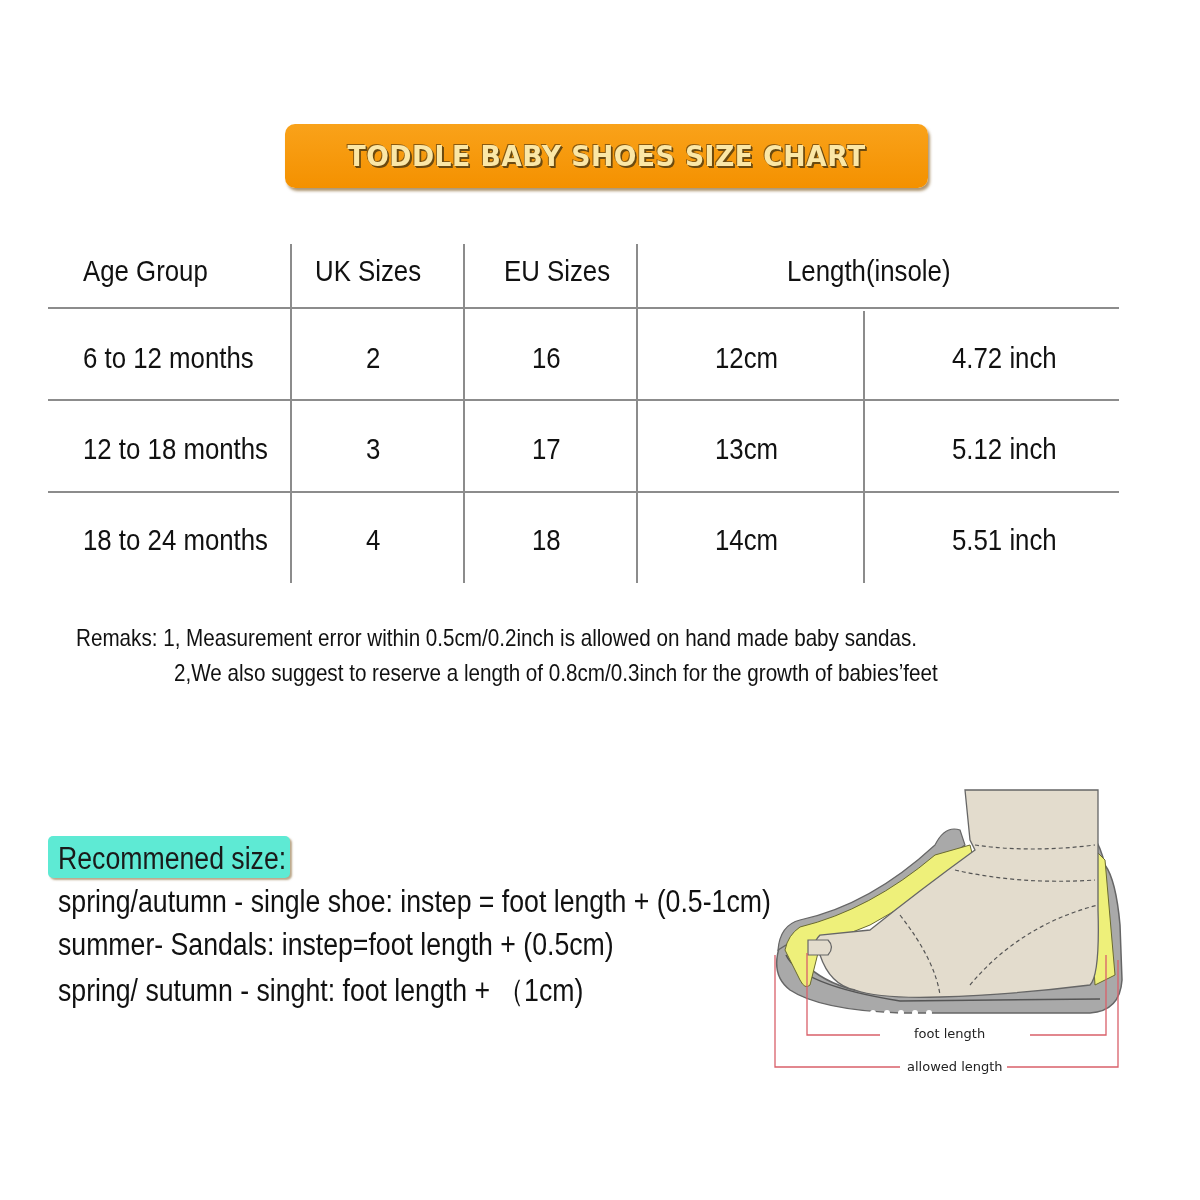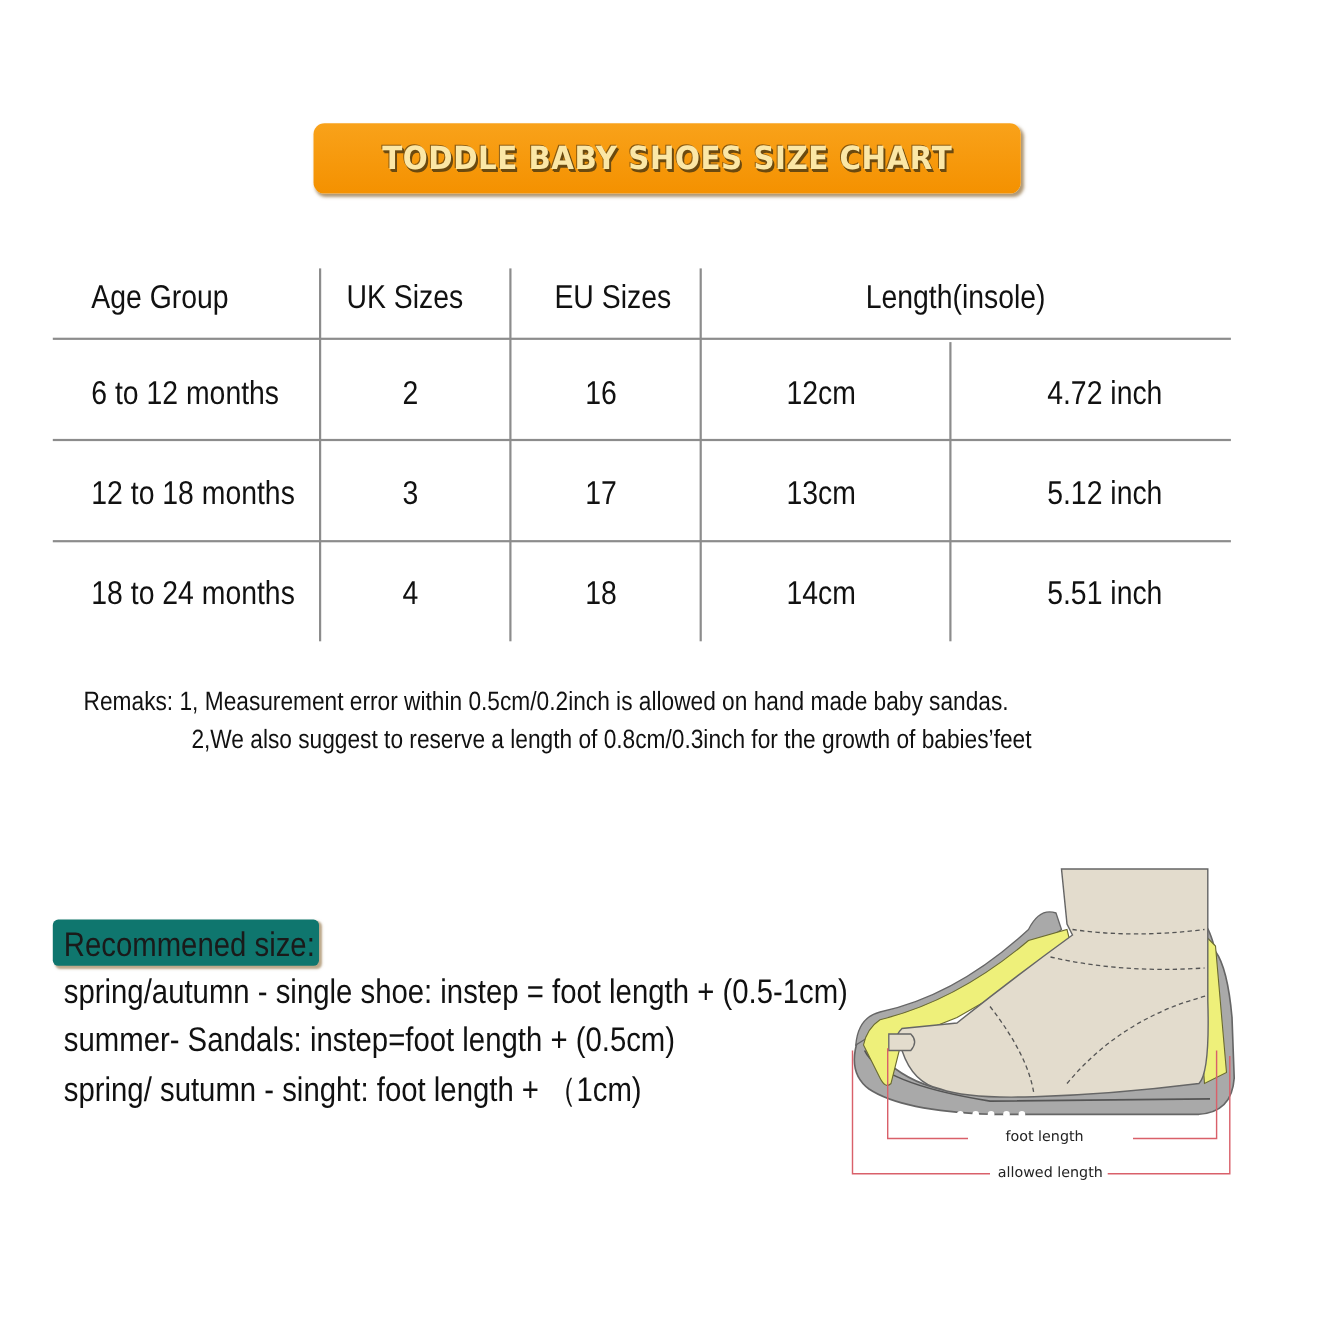--- a/index.html
+++ b/index.html
@@ -1,31 +1,31 @@
 <!DOCTYPE html>
 <html><head>
 <meta charset="utf-8">
 <style>
   html, body { margin:0; padding:0; background:#ffffff; }
   body { width:1200px; height:1200px; position:relative; overflow:hidden;
          font-family:"Liberation Sans", sans-serif; color:#111; }
-  .title-banner { position:absolute; left:285px; top:112px; width:643px; height:64px;
+  .title-banner { position:absolute; left:285px; top:124px; width:643px; height:64px;
     background:linear-gradient(#f9a21a,#f49100); border-radius:10px;
     box-shadow:2px 3px 3px rgba(120,80,20,0.6);
     display:flex; align-items:center; justify-content:center; }
   .title-banner span { font-family:"DejaVu Sans", sans-serif; font-weight:bold; font-size:29px;
     color:#fbe7a6; letter-spacing:0.5px;
     text-shadow:1px 1px 0 #6b4a10, 2px 2px 0 #6b4a10, -1px -1px 0 #8a5a10; transform:scaleX(0.92); }
   .hline { position:absolute; height:2px; background:#8c8c8c; }
   .vline { position:absolute; width:2px; background:#8c8c8c; }
   .cell { position:absolute; font-size:30px; transform:scaleX(0.86); transform-origin:left center;
     white-space:nowrap; line-height:1; }
   .remarks { position:absolute; font-size:24px; white-space:nowrap; transform:scaleX(0.86); transform-origin:left top; }
   .rec-badge { position:absolute; left:48px; top:836px; width:242px; height:42px;
-    background:#0f766e; border-radius:5px; box-shadow:2px 2px 2px rgba(120,80,20,0.5);text-decoration:underline; }
+    background:#5eead4; border-radius:5px; box-shadow:2px 2px 2px rgba(120,80,20,0.5);text-decoration:underline; }
   .rec-badge span { position:absolute; left:10px; top:5px; font-size:31px; white-space:nowrap;
     transform:scaleX(0.86); transform-origin:left top; color:#1a1a1a; }
   .rec-line { position:absolute; left:58px; font-size:31px; white-space:nowrap;
     transform:scaleX(0.86); transform-origin:left top; }
   .diagram { position:absolute; left:760px; top:785px; width:380px; height:300px; }
   .diagram-label { position:absolute; font-family:"DejaVu Sans", sans-serif; font-size:13px; color:#222; background:#fff; padding:0 4px; }
 </style>
 </head>
 <body>
 

